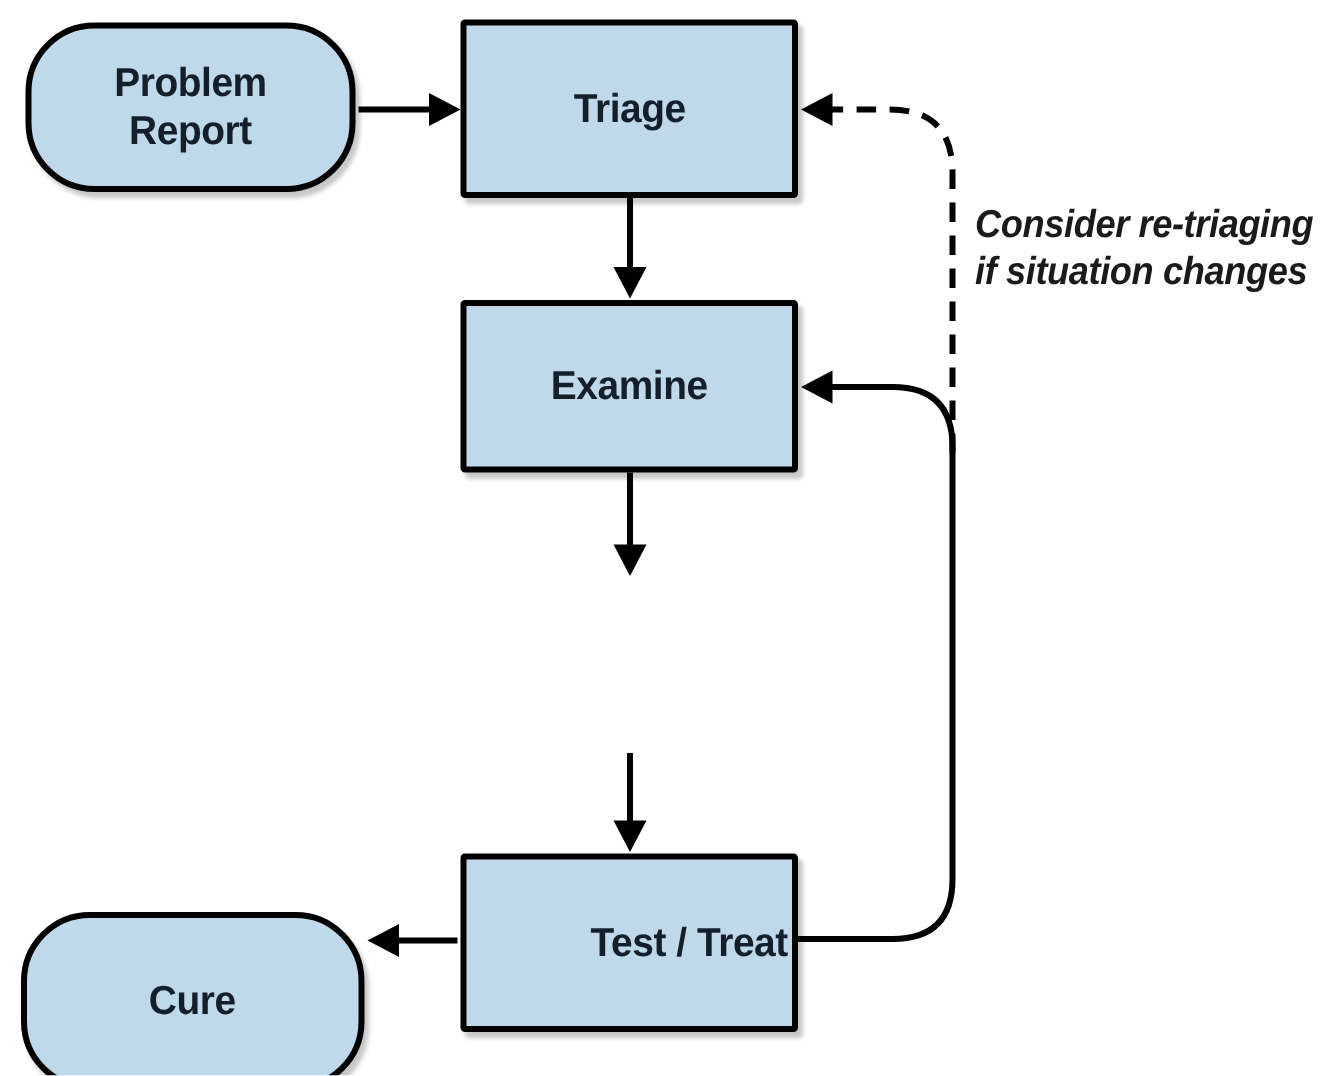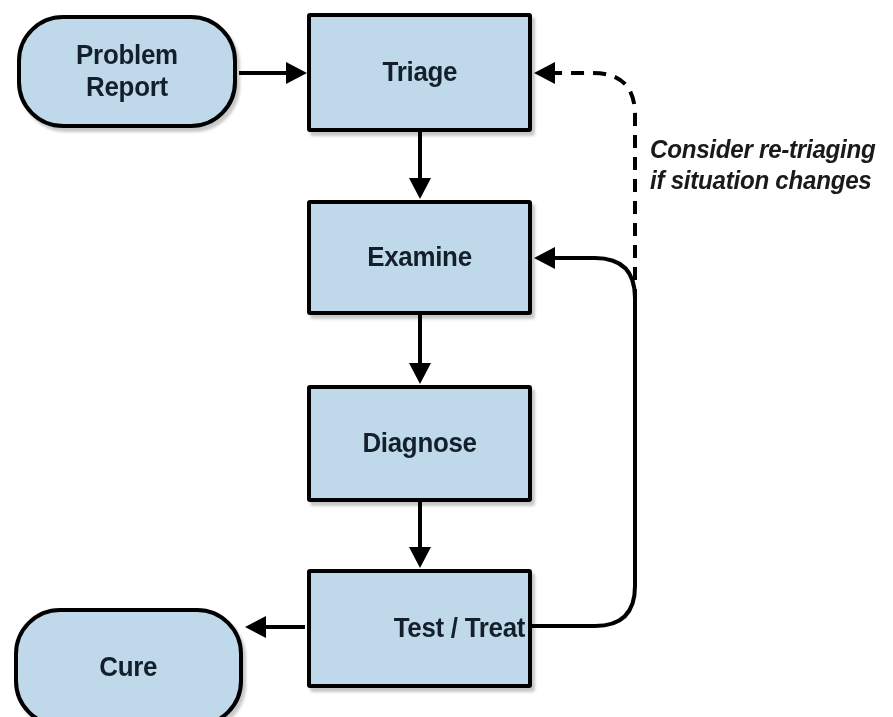--- a/index.html
+++ b/index.html
@@ -110,23 +110,20 @@
   </div>
 
   <div class="node" style="left:307px;top:13px;width:225px;height:119px;">
     <span class="label">Triage</span>
   </div>
 
   <div class="node" style="left:307px;top:200px;width:225px;height:115px;">
     <span class="label">Examine</span>
   </div>
 
-  <div class="node" style="left:307px;top:385px;width:225px;height:117px;">
-    <span class="label">Diagnose</span>
-  </div>
 
   <div class="node" style="left:307px;top:569px;width:225px;height:119px;justify-content:flex-end;">
     <span class="label">Test / Treat</span>
   </div>
 
   <div class="node rounded" style="left:14px;top:568px;width:229px;height:119px;margin-top:40px;">
     <span class="label">Cure</span>
   </div>
 
   <div class="annotation">

